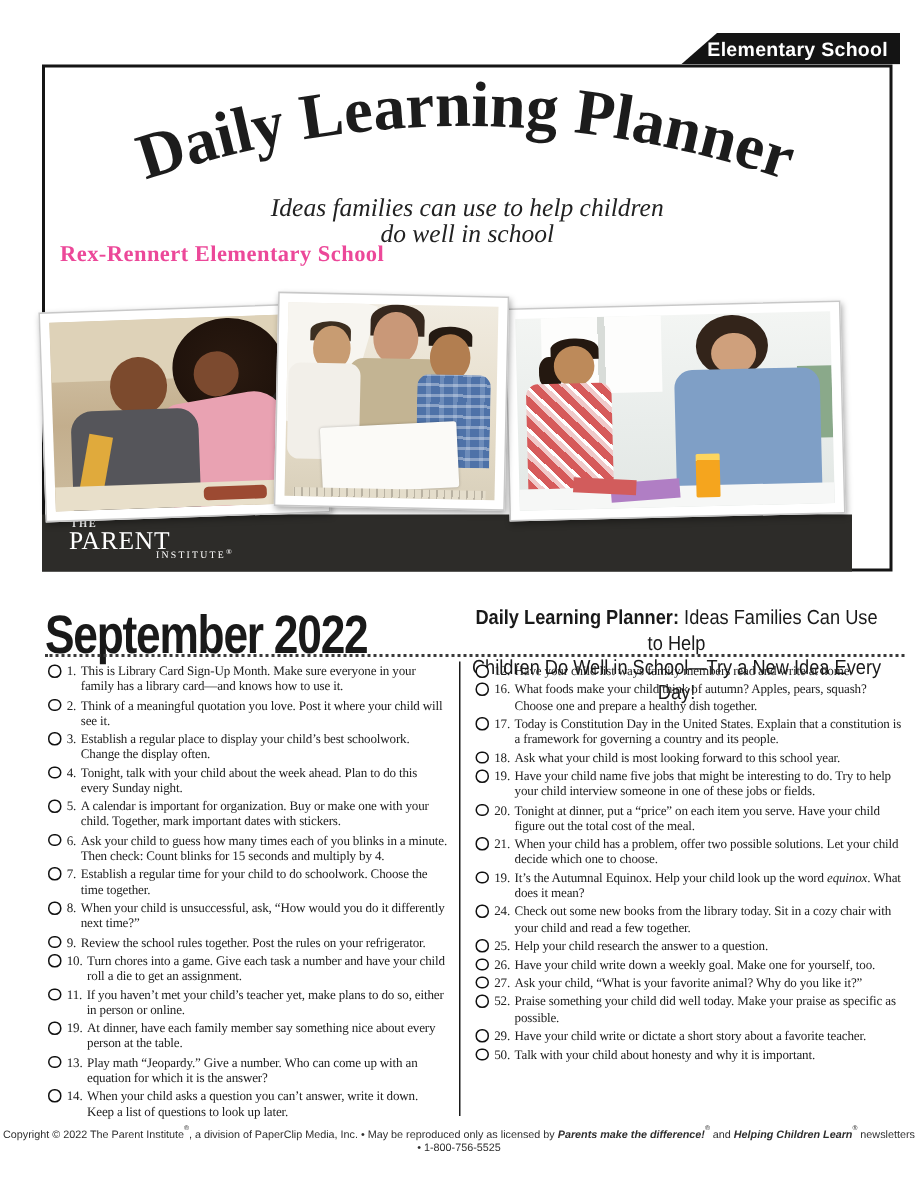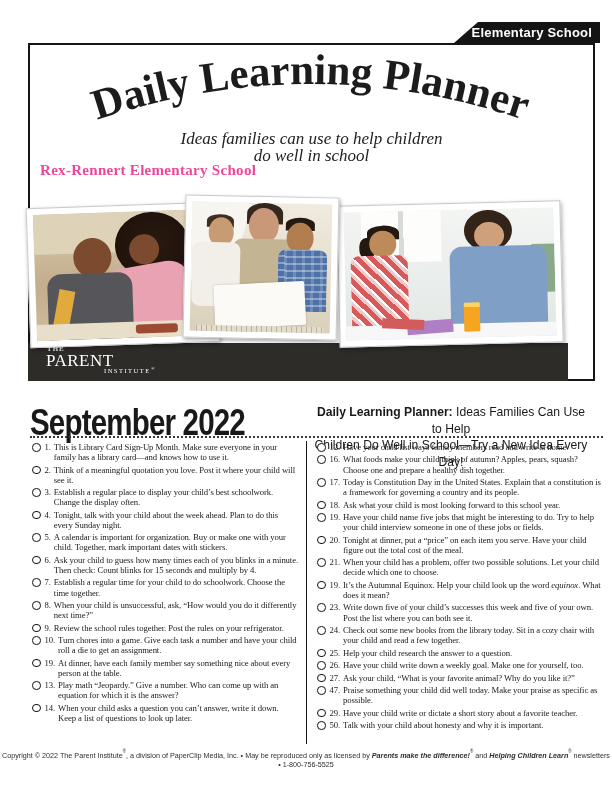--- a/index.html
+++ b/index.html
@@ -206,20 +206,25 @@
       <span class="num">9.</span>
       <span class="txt">Review the school rules together. Post the rules on your refrigerator.</span>
     </div>
       <div class="item">
       <span class="bullet"></span>
       <span class="num">10.</span>
       <span class="txt">Turn chores into a game. Give each task a number and have your child roll a die to get an assignment.</span>
     </div>
       <div class="item">
       <span class="bullet"></span>
+      <span class="num">11.</span>
+      <span class="txt">If you haven’t met your child’s teacher yet, make plans to do so, either in person or online.</span>
+    </div>
+      <div class="item">
+      <span class="bullet"></span>
       <span class="num">19.</span>
       <span class="txt">At dinner, have each family member say something nice about every person at the table.</span>
     </div>
       <div class="item">
       <span class="bullet"></span>
       <span class="num">13.</span>
       <span class="txt">Play math “Jeopardy.” Give a number. Who can come up with an equation for which it is the answer?</span>
     </div>
       <div class="item">
       <span class="bullet"></span>
@@ -263,46 +268,41 @@
       <span class="num">21.</span>
       <span class="txt">When your child has a problem, offer two possible solutions. Let your child decide which one to choose.</span>
     </div>
       <div class="item">
       <span class="bullet"></span>
       <span class="num">19.</span>
       <span class="txt">It’s the Autumnal Equinox. Help your child look up the word <i>equinox</i>. What does it mean?</span>
     </div>
       <div class="item">
       <span class="bullet"></span>
-      <span class="num">23.</span>
-      <span class="txt">Write down five of your child’s successes this week and five of your own. Post the list where you can both see it.</span>
-    </div>
-      <div class="item">
-      <span class="bullet"></span>
       <span class="num">24.</span>
       <span class="txt">Check out some new books from the library today. Sit in a cozy chair with your child and read a few together.</span>
     </div>
       <div class="item">
       <span class="bullet"></span>
       <span class="num">25.</span>
       <span class="txt">Help your child research the answer to a question.</span>
     </div>
       <div class="item">
       <span class="bullet"></span>
       <span class="num">26.</span>
       <span class="txt">Have your child write down a weekly goal. Make one for yourself, too.</span>
     </div>
       <div class="item">
       <span class="bullet"></span>
       <span class="num">27.</span>
       <span class="txt">Ask your child, “What is your favorite animal? Why do you like it?”</span>
     </div>
       <div class="item">
       <span class="bullet"></span>
-      <span class="num">47.</span>
+      <span class="num">52.</span>
       <span class="txt">Praise something your child did well today. Make your praise as specific as possible.</span>
     </div>
       <div class="item">
       <span class="bullet"></span>
       <span class="num">29.</span>
       <span class="txt">Have your child write or dictate a short story about a favorite teacher.</span>
     </div>
       <div class="item">
       <span class="bullet"></span>
       <span class="num">50.</span>

